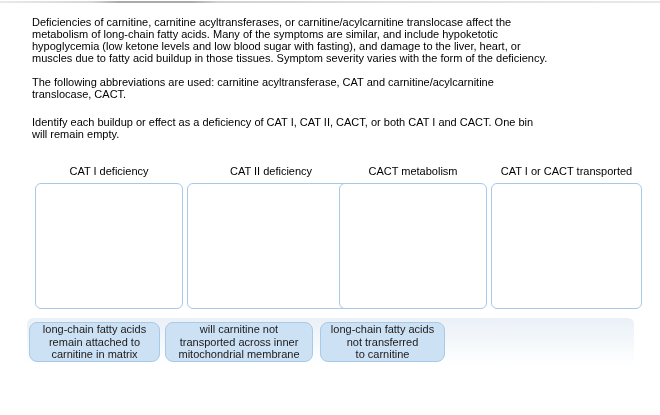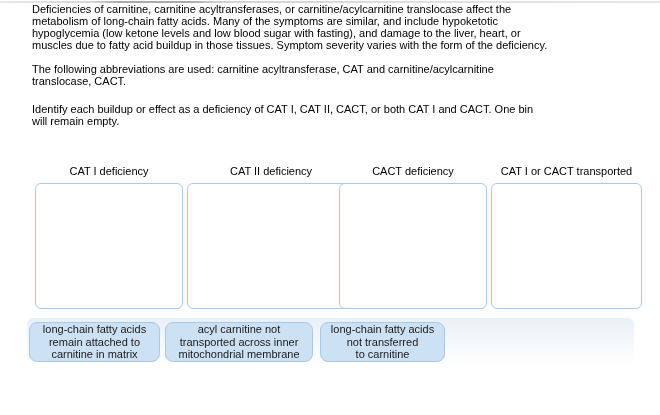--- a/index.html
+++ b/index.html
@@ -21,21 +21,21 @@
     left: 0;
     width: 660px;
     height: 2px;
     background: linear-gradient(to right,
       #e9eaeb 0%, #d4d6d8 14%, #a8abad 18%, #a8abad 29%,
       #cfd1d3 33%, #dcdee0 60%, #e7e8e9 100%);
   }
   .intro {
     position: absolute;
     left: 32px;
-    top: 3px;
+    top: 16px;
     width: 622px;
     font-size: 11px;
     line-height: 12px;
   }
   .intro p {
     margin: 0 0 12px 0;
     white-space: pre-line;
   }
   .intro p.instructions {
     margin-top: 16px;
@@ -113,32 +113,32 @@
   <div class="bin-label">CAT I deficiency</div>
   <div class="bin-box"></div>
 </div>
 
 <div class="bin-group bin-2">
   <div class="bin-label">CAT II deficiency</div>
   <div class="bin-box"></div>
 </div>
 
 <div class="bin-group bin-3">
-  <div class="bin-label">CACT deficiency</div>
+  <div class="bin-label">CACT metabolism</div>
   <div class="bin-box"></div>
 </div>
 
 <div class="bin-group bin-4">
   <div class="bin-label">CAT I or CACT transported</div>
   <div class="bin-box"></div>
 </div>
 
 <div class="chip-tray"></div>
 
 <div class="chip chip-1">long-chain fatty acids
 remain attached to
 carnitine in matrix</div>
-<div class="chip chip-2">acyl carnitine not
+<div class="chip chip-2">will carnitine not
 transported across inner
 mitochondrial membrane</div>
 <div class="chip chip-3">long-chain fatty acids
 not transferred
 to carnitine</div>
 
 </body></html>

